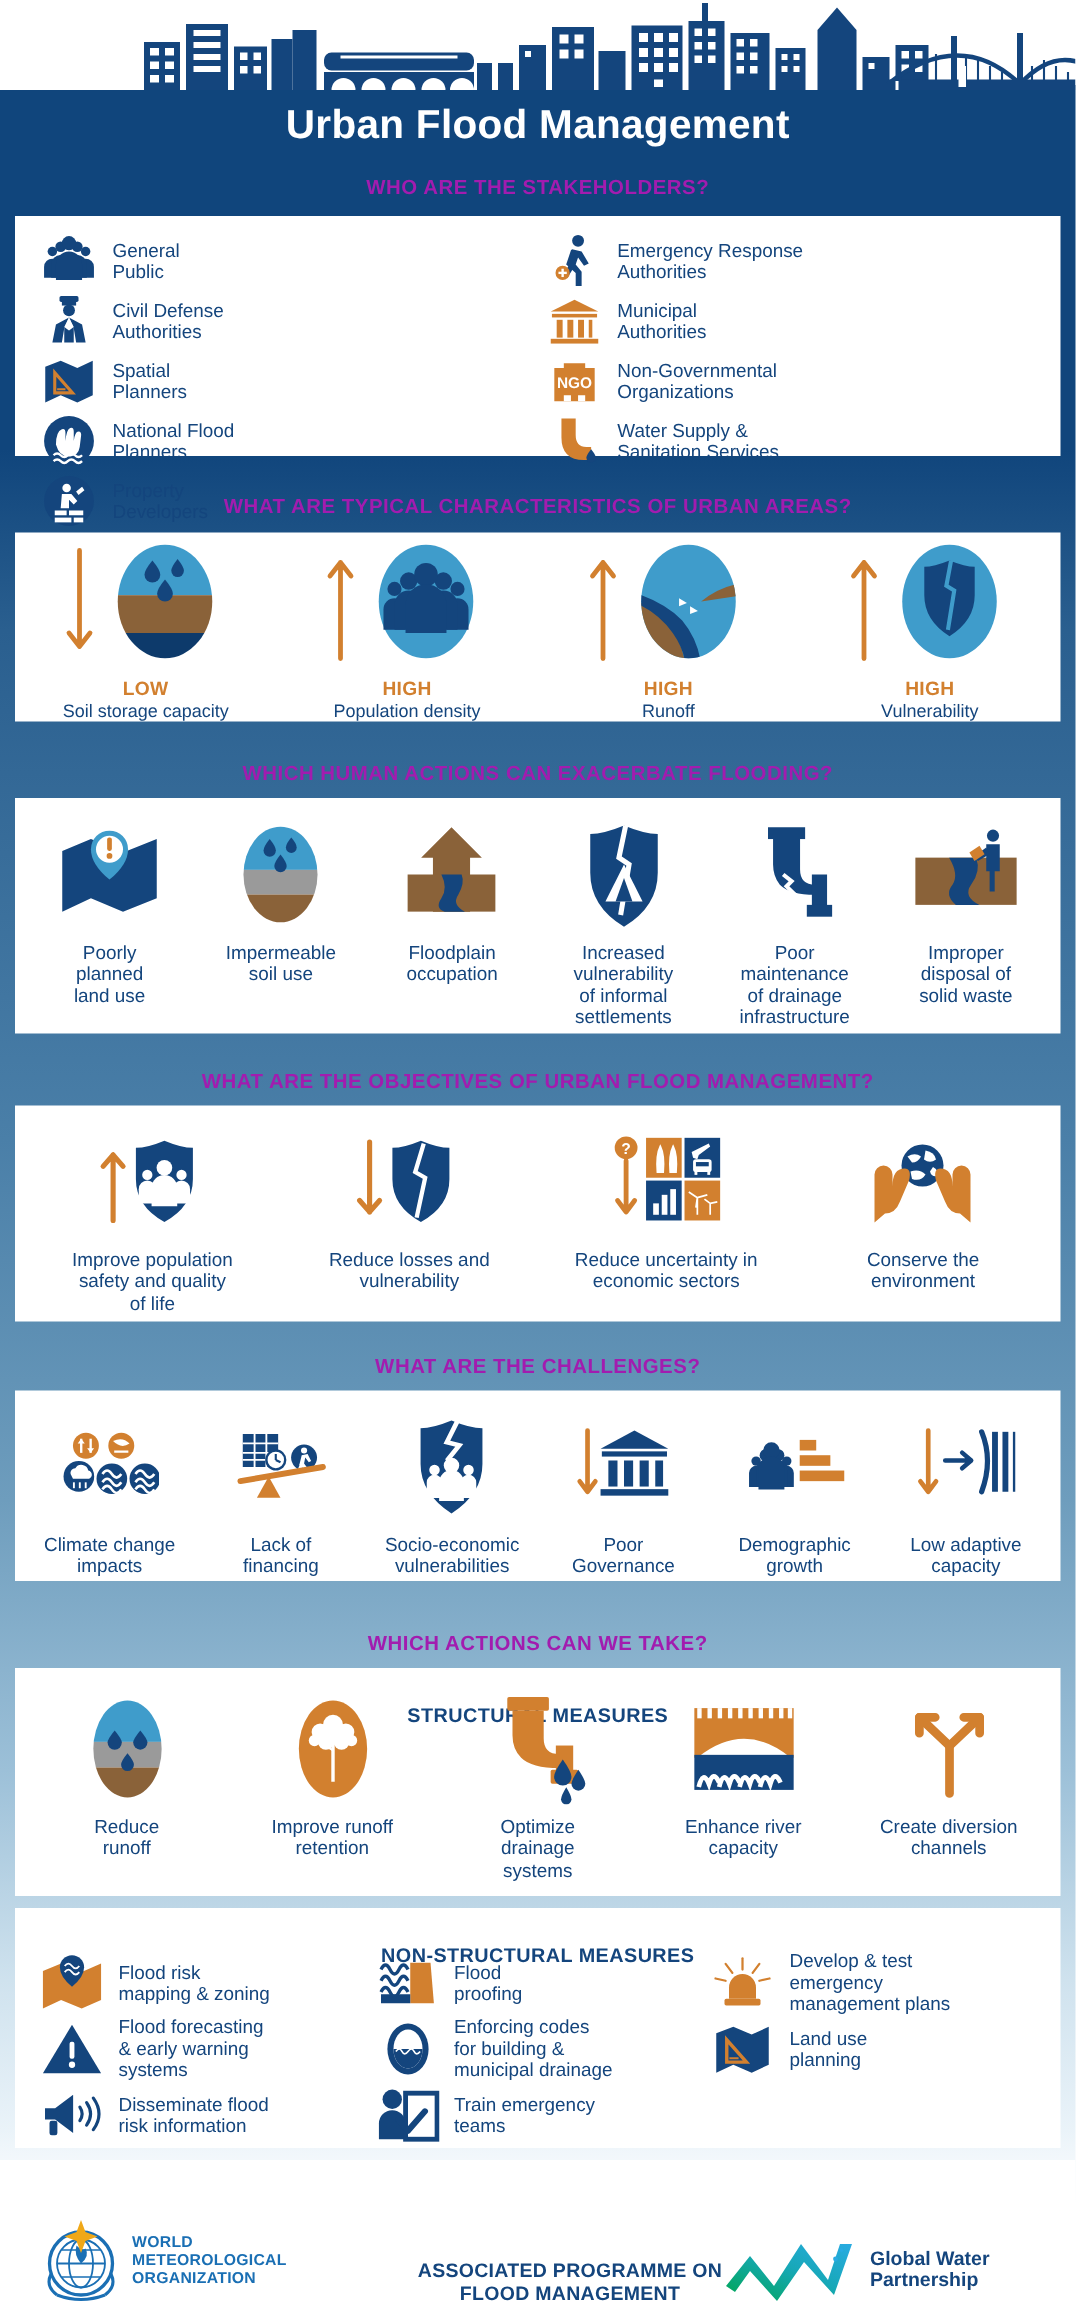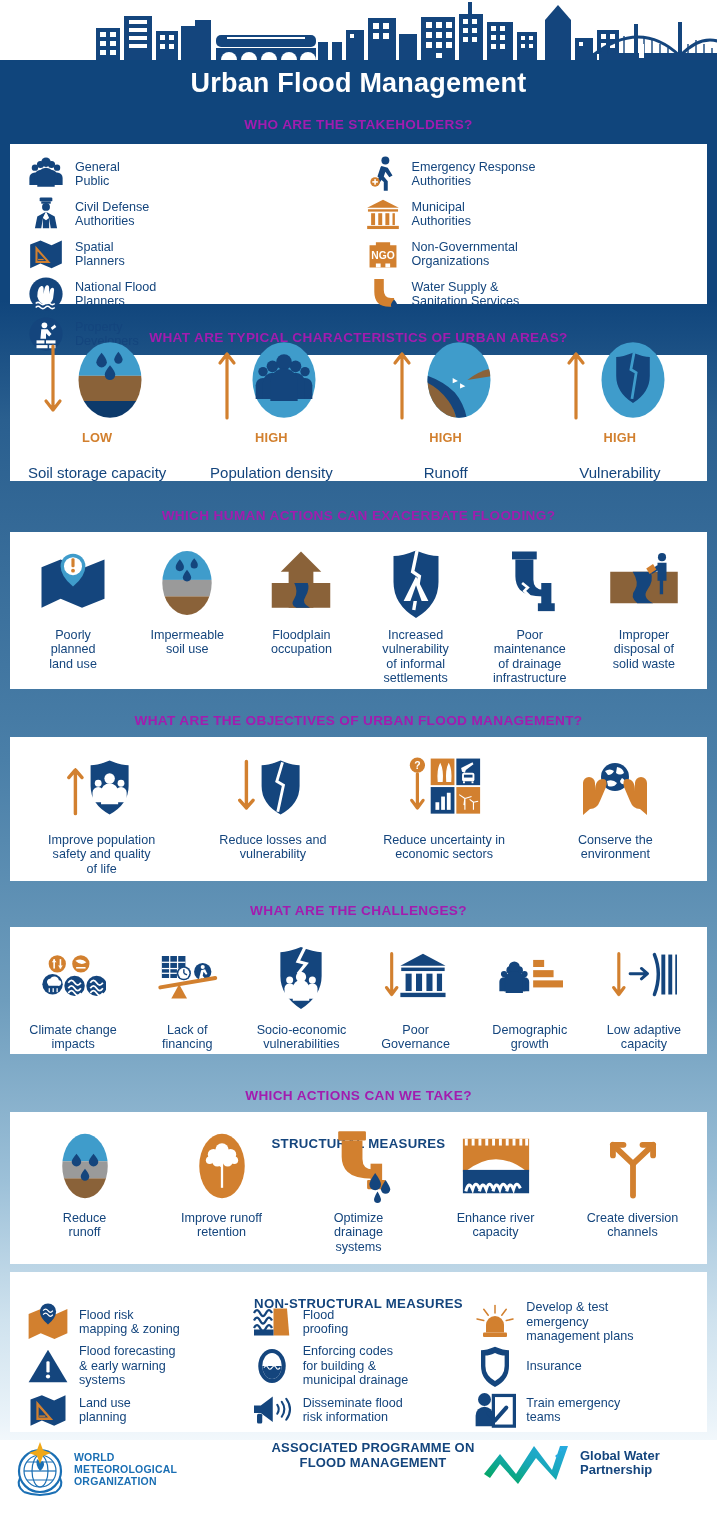--- a/index.html
+++ b/index.html
@@ -75,21 +75,21 @@
     position: absolute; inset: 0;
     display: flex; align-items: flex-end;
     padding-top: 12px;
   }
   .ch-item { flex: 1; display: flex; flex-direction: column; align-items: center; }
   .ch-pics { display: flex; align-items: center; gap: 4px; height: 84px; }
   .ch-kw {
     color: #d2802f; font-size: 12.8px; font-weight: bold;
     margin-top: 6px; letter-spacing: .2px;
   }
-  .ch-cap { color: #14457d; font-size: 15px; margin-top: 19px; }
+  .ch-cap { color: #14457d; font-size: 12px; margin-top: 1px; }
 
   
   .cards {
     position: absolute; inset: 0;
     display: flex; align-items: flex-start;
     padding: 12px 6px 0 6px;
   }
   .card { flex: 1; display: flex; flex-direction: column; align-items: center; }
   .card-ico { height: 78px; display: flex; align-items: center; justify-content: center; }
   .card-cap {
@@ -114,21 +114,21 @@
     padding: 2px 10px 2px 16px;
   }
   .ns-item { display: flex; align-items: center; gap: 9px; }
   .ns-ico { width: 44px; height: 44px; flex: 0 0 44px; display: flex; align-items: center; justify-content: center; }
   .ns-txt { font-size: 12.6px; line-height: 14.4px; color: #14457d; }
 
   
   .footer {
     position: absolute; left: 0; bottom: 0; width: 717px; height: 96px;
     background: #ffffff;
-    display: flex; align-items: flex-start;
+    display: flex; align-items: flex-end; padding-left: 14px;
   }
   .f-wmo { display: flex; align-items: center; gap: 8px; margin-left: 14px; width: 250px; }
   .f-wmo-txt { color: #1a6fb4; font-size: 10.5px; line-height: 12px; font-weight: bold; letter-spacing: .2px; }
   .f-apfm {
     flex: 1; text-align: center;
     color: #14457d; font-weight: bold; font-size: 13px; line-height: 15px;
     letter-spacing: .2px;
   }
   .f-gwp { display: flex; align-items: center; gap: 6px; width: 235px; }
   .f-gwp-txt { color: #14457d; font-size: 13px; line-height: 14.5px; font-weight: bold; }
@@ -1036,29 +1036,20 @@
 <g stroke="#fff" stroke-width="1.4" fill="none">
 <path d="M16 26 q3 -4 5 0 t5 0 t5 0 t5 0"></path>
             </g>
           </svg>
         </div>
         <div class="ns-txt">Enforcing codes<br>for building &amp;<br>municipal drainage</div>
       </div>
       <div class="ns-item">
         <div class="ns-ico">
           <svg width="42" height="42" viewBox="0 0 48 48">
-<path d="M24 2 q-10 4 -16 4 v18 q0 16 16 24 q16 -8 16 -24 V6 q-6 0 -16 -4 Z" fill="#14457d"></path>
-<path d="M24 9 q-7 3 -11 3 v12 q0 11 11 17 q11 -6 11 -17 V12 q-4 0 -11 -3 Z" fill="#fff"></path>
-          </svg>
-        </div>
-        <div class="ns-txt">Insurance</div>
-      </div>
-      <div class="ns-item">
-        <div class="ns-ico">
-          <svg width="42" height="42" viewBox="0 0 48 48">
 <path d="M4 12 L17 7 L31 13 L44 7 V36 L31 42 L17 36 L4 42 Z" fill="#14457d"></path>
 <path d="M12 34 L27 34 L12 17 Z" fill="none" stroke="#d2802f" stroke-width="2.6"></path>
 <line x1="14" y1="31" x2="21" y2="31" stroke="#d2802f" stroke-width="1.6"></line>
           </svg>
         </div>
         <div class="ns-txt">Land use<br>planning</div>
       </div>
       <div class="ns-item">
         <div class="ns-ico">
           <svg width="42" height="42" viewBox="0 0 56 44">

